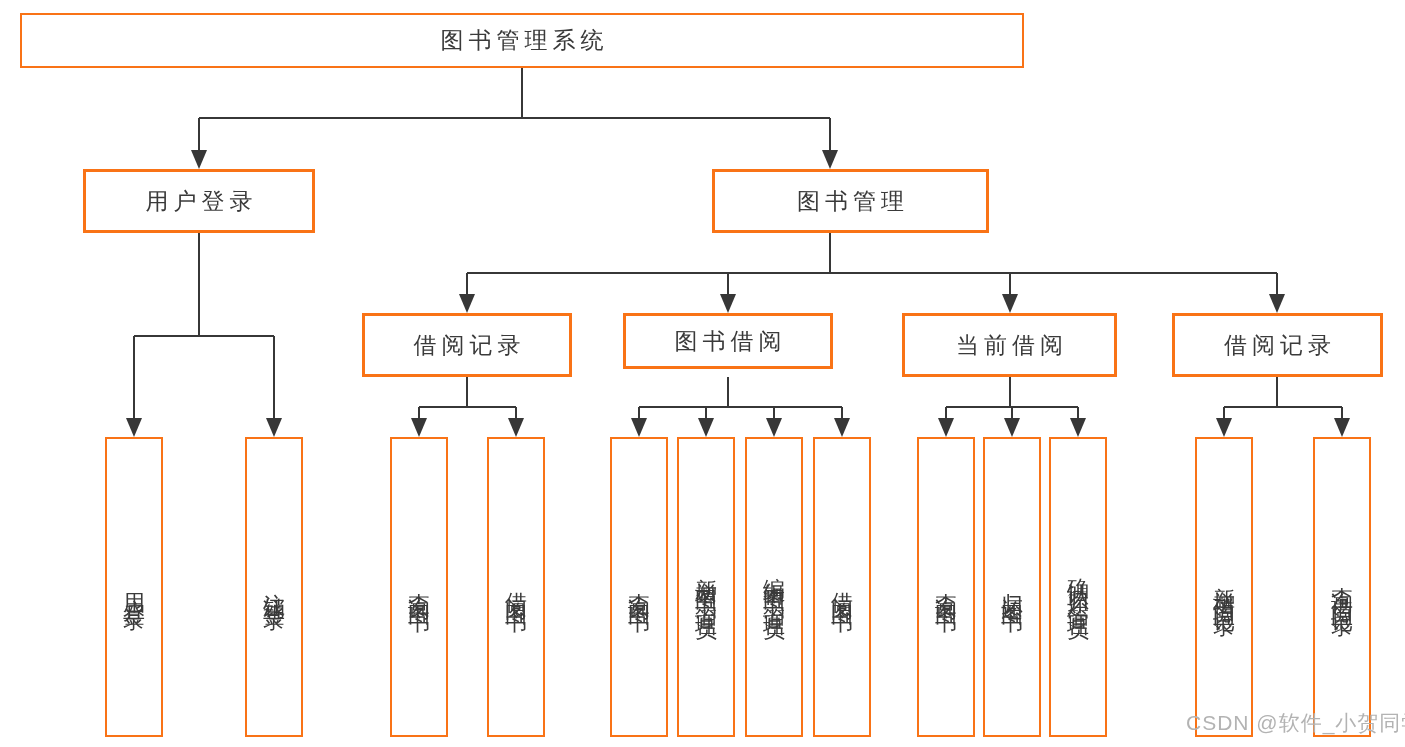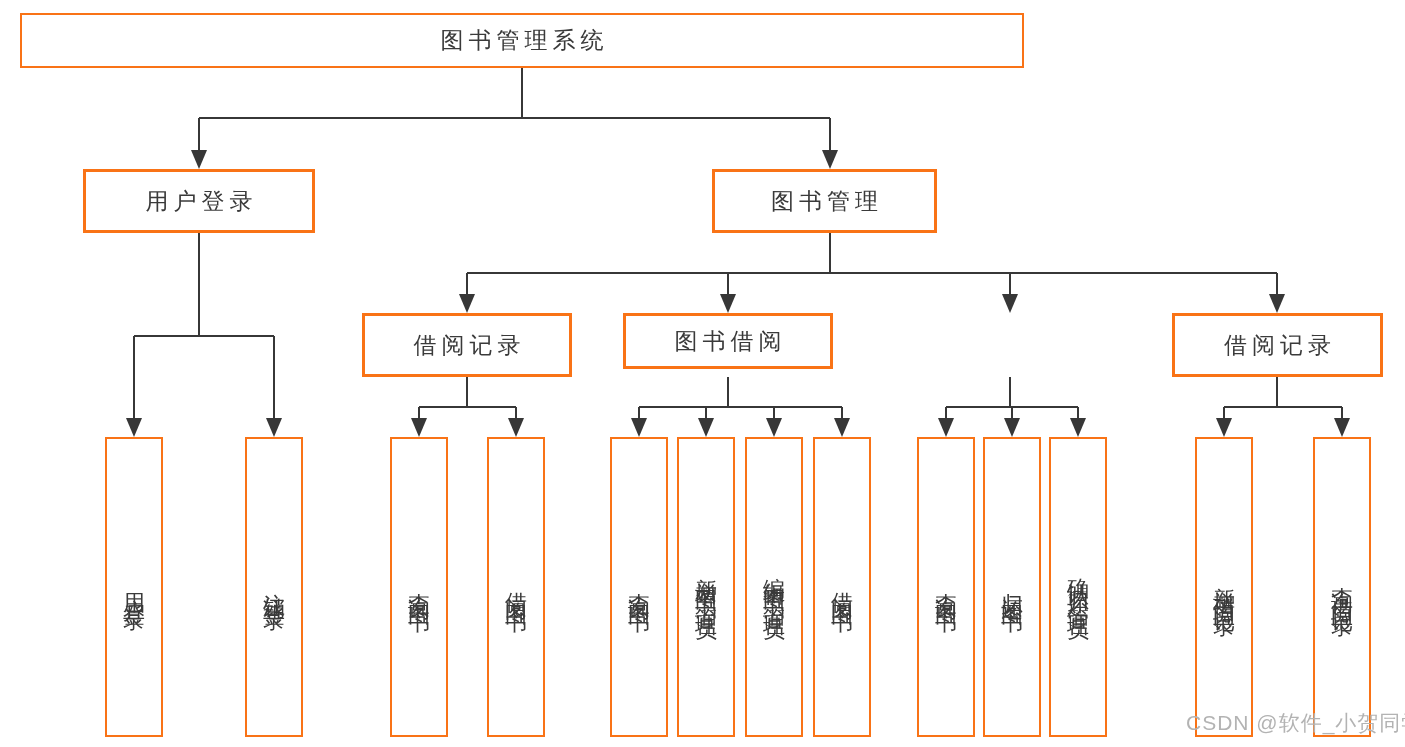--- a/index.html
+++ b/index.html
@@ -86,29 +86,32 @@
     </g>
   </svg>
 
   <div class="node h lvl1" style="left:20px;top:13px;width:1004px;height:55px">
     <span class="t">图书管理系统</span>
   </div>
 
   <div class="node h lvl2" style="left:83px;top:169px;width:232px;height:64px">
     <span class="t">用户登录</span>
   </div>
-  <div class="node h lvl2" style="left:712px;top:169px;width:225px;height:64px">
+  <div class="node h lvl2" style="left:712px;top:169px;width:277px;height:64px">
     <span class="t">图书管理</span>
   </div>
 
   <div class="node h lvl3" style="left:362px;top:313px;width:210px;height:64px">
     <span class="t">借阅记录</span>
   </div>
   <div class="node h lvl3" style="left:623px;top:313px;width:210px;height:56px">
     <span class="t">图书借阅</span>
+  </div>
+  <div class="node h lvl3" style="left:902px;top:313px;width:215px;height:64px">
+    <span class="t">当前借阅</span>
   </div>
   <div class="node h lvl3" style="left:1172px;top:313px;width:211px;height:64px">
     <span class="t">借阅记录</span>
   </div>
 
   <div class="node v" style="left:105px">
     <span class="vt">用户登录</span>
   </div>
   <div class="node v" style="left:245px">
     <span class="vt">注销登录</span>

